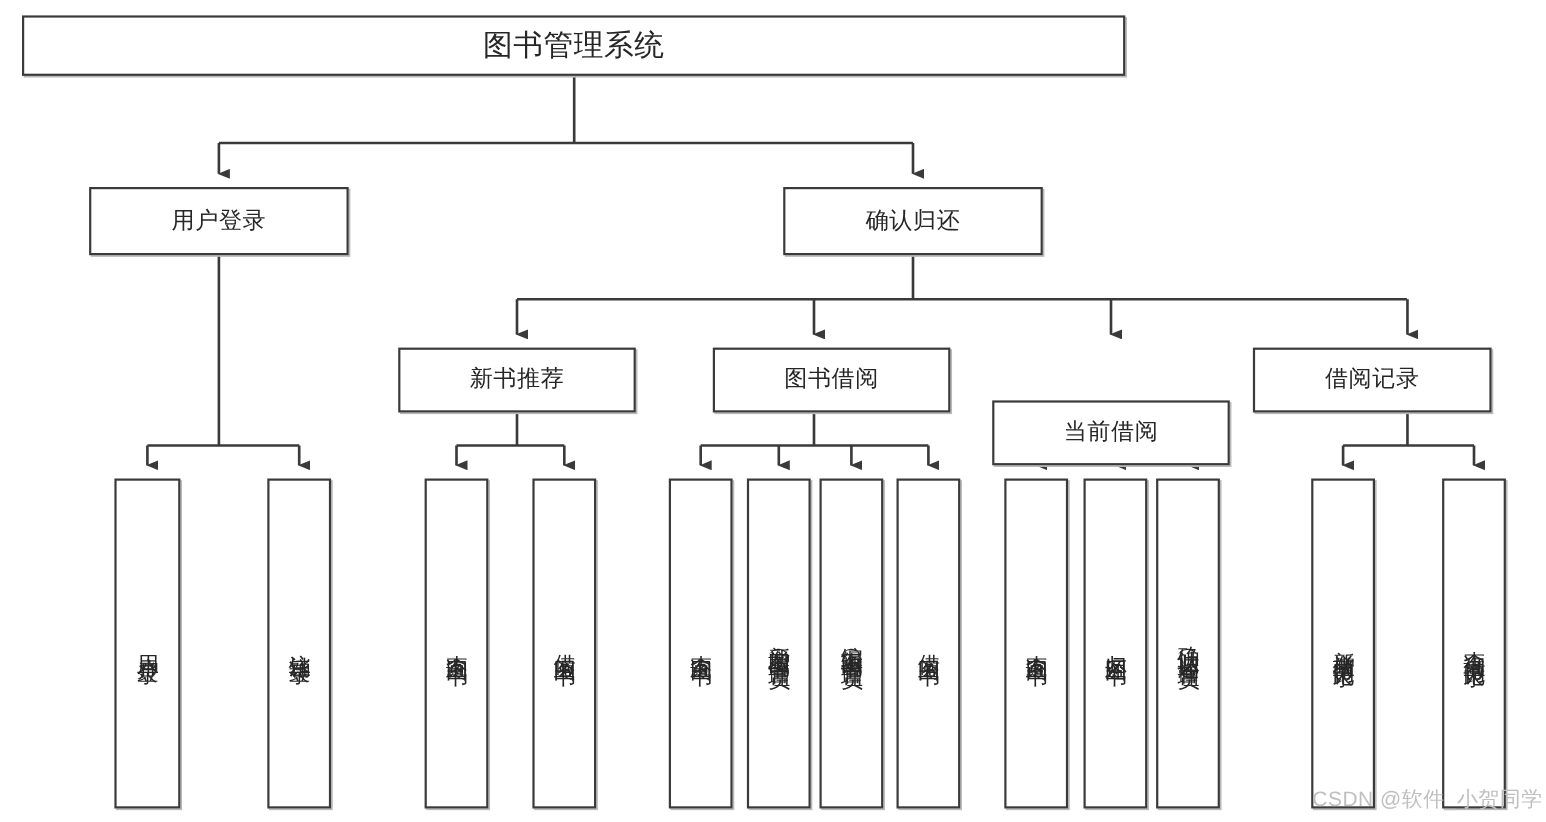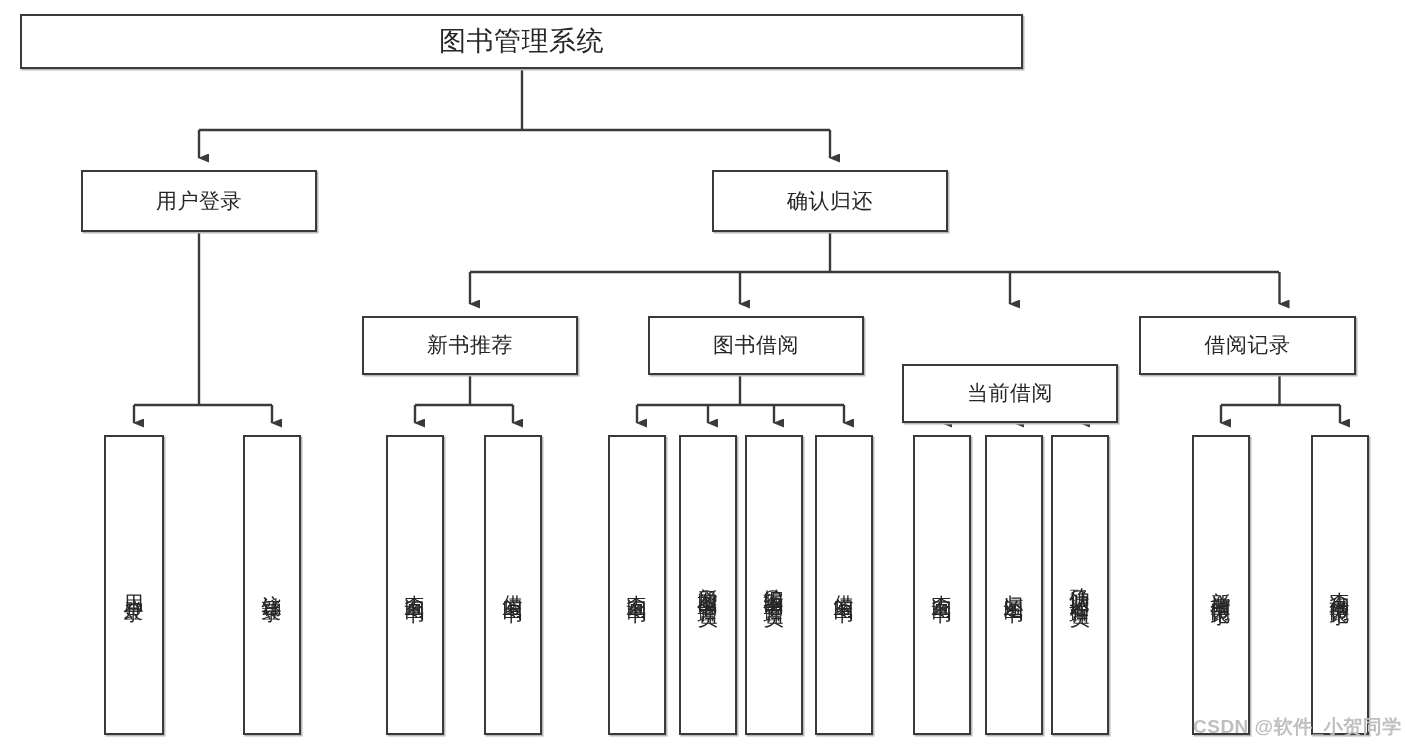--- a/index.html
+++ b/index.html
@@ -57,21 +57,20 @@
   .node-box.level1 .node-label { font-size: 27px; }
   .node-box.level2 .node-label { font-size: 21px; }
   .node-box.level3 .node-label { font-size: 21px; }
   .watermark {
     position: absolute;
     color: #bfbfbf;
     font-size: 19px;
     white-space: nowrap;
     user-select: none;
     letter-spacing: 0.5px;
-    font-weight: bold;
   }
 </style>
 </head>
 <body>
 
 <div id="diagram-root">
 
   <svg id="diagram-svg" viewBox="0 0 1405 747" xmlns="http://www.w3.org/2000/svg">
     <defs>
       <marker id="arrowhead" markerWidth="9" markerHeight="11" refX="4.5" refY="10" orient="auto" markerUnits="userSpaceOnUse">

